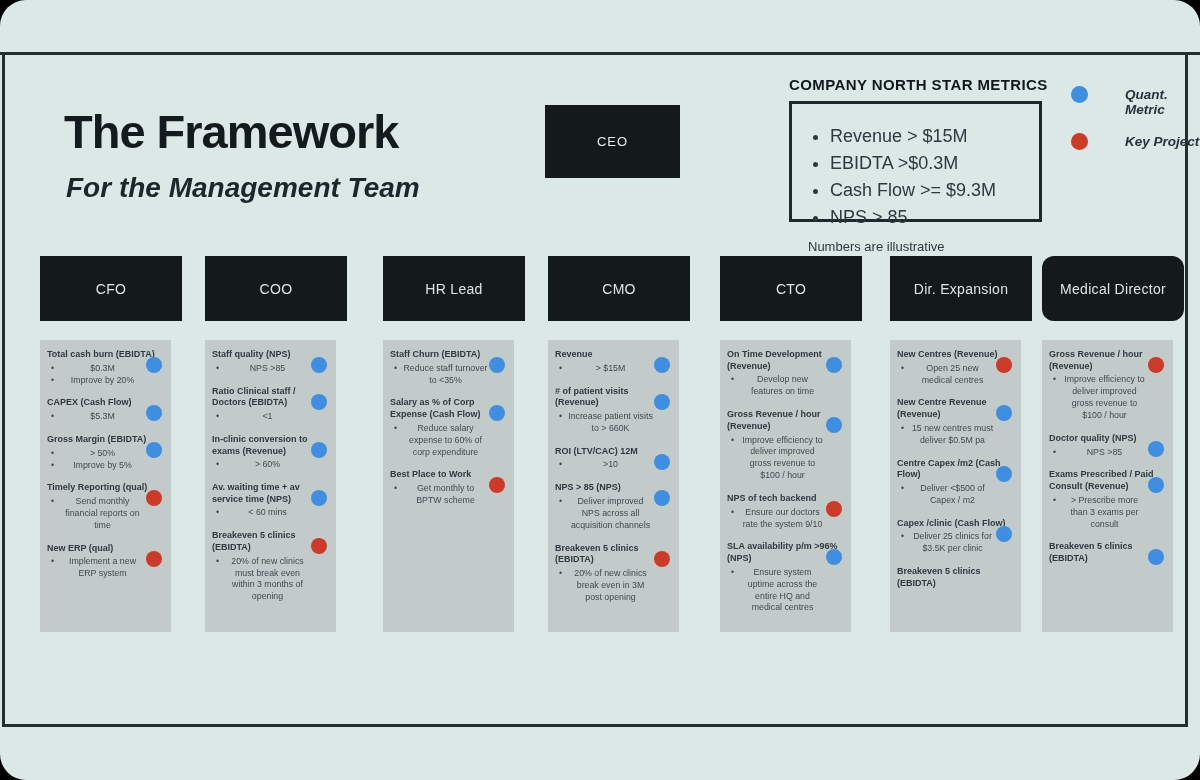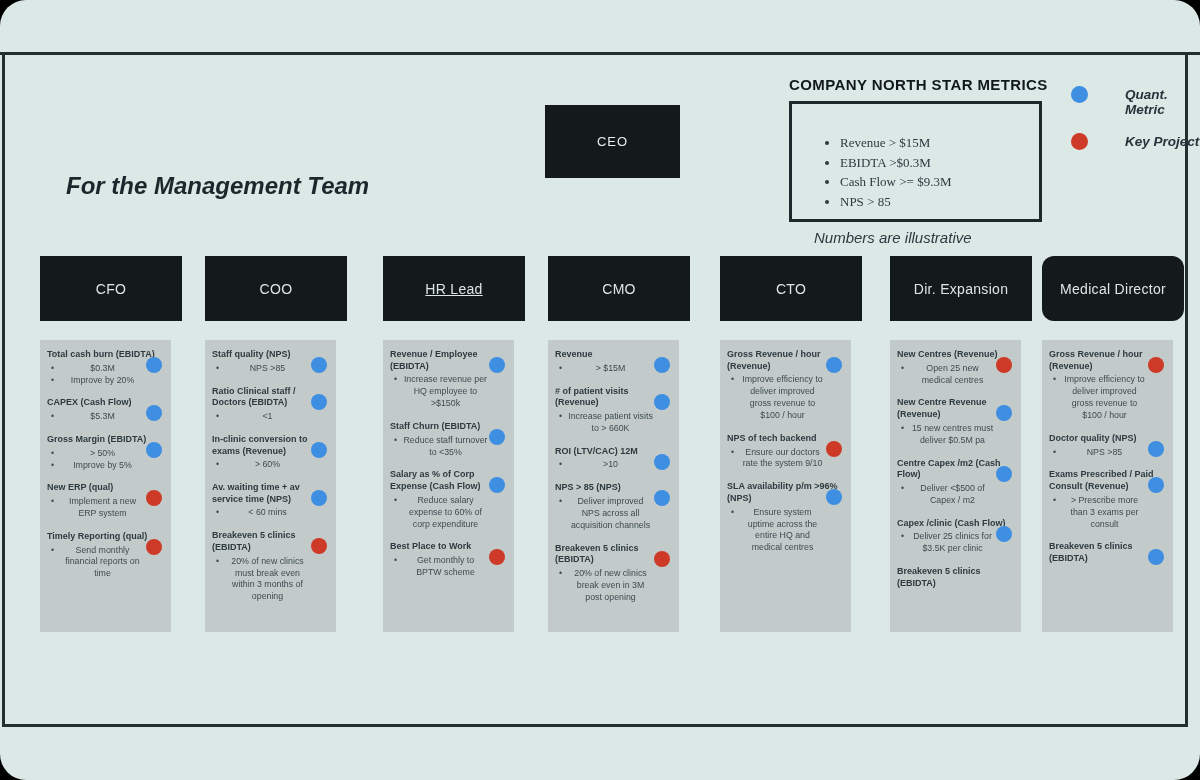--- a/index.html
+++ b/index.html
@@ -2,28 +2,28 @@
 <html><head>
 <meta charset="utf-8">
 <style>
   html,body{margin:0;padding:0;background:#000;}
   .page{position:relative;width:1200px;height:780px;background:#dbe8e6;border-radius:26px;overflow:hidden;
         font-family:"Liberation Sans","DejaVu Sans",sans-serif;color:#1a2327;}
   .rule-top{position:absolute;left:0;top:52px;width:100%;height:3px;background:#232e31;}
   .frame{position:absolute;left:2px;top:54px;width:1186px;height:673px;
          border:3px solid #232e31;border-top:none;box-sizing:border-box;}
   .title{position:absolute;left:64px;top:104px;font-size:47px;font-weight:800;letter-spacing:-1px;color:#141b1e;}
-  .subtitle{position:absolute;left:66px;top:172px;font-size:24px;font-style:italic;font-weight:600;color:#1d272b;}
+  .subtitle{position:absolute;left:66px;top:172px;font-size:28px;font-style:italic;font-weight:600;color:#1d272b;}
   .ceo-box{position:absolute;left:545px;top:105px;width:135px;height:73px;background:#14191c;
            display:flex;align-items:center;justify-content:center;color:#e7eeee;font-size:13px;letter-spacing:1px;}
   .nsm-title{position:absolute;left:789px;top:76px;font-size:15px;font-weight:800;letter-spacing:.4px;color:#10181b;}
   .nsm-box{position:absolute;left:789px;top:101px;width:253px;height:121px;border:3px solid #1d282b;box-sizing:border-box;
            padding:11px 8px 6px 14px;}
-  .nsm-box ul{margin:18px;padding:0 0 0 16px;font-size:13px;line-height:1.5;color:#2c3a40;font-family:Liberation Serif, serif;}
-  .nsm-note{font-size:15px;font-style:italic;color:#2c3a40;margin:7px 0 0 8px;}
+  .nsm-box ul{margin:8px;padding:0 0 0 16px;font-size:18px;line-height:1.5;color:#2c3a40;}
+  .nsm-note{font-size:13px;color:#2c3a40;margin:7px 0 0 2px;}
   .legend-dot{position:absolute;width:17px;height:17px;border-radius:50%;}
   .legend-label{position:absolute;font-size:13.5px;font-style:italic;font-weight:600;color:#27323a;margin-left:28px;}
   .col-head{position:absolute;top:256px;width:142px;height:65px;background:#14191c;box-sizing:border-box;
             display:flex;align-items:center;justify-content:center;color:#dde6e6;font-size:14px;
             letter-spacing:.3px;white-space:nowrap;overflow:hidden;}
   .col-card{position:absolute;top:340px;width:131px;min-height:292px;background:#c2cbc9;box-sizing:border-box;
             padding:9px 6px 4px 7px;}
   .item{position:relative;margin-bottom:11px;}
   .item-title{font-size:9px;font-weight:700;line-height:1.3;color:#2d3a40;padding-right:2px;}
   .item-bullets{margin:2px 0 0 0;padding:0 20px 0 4px;list-style:none;font-size:8.8px;line-height:1.35;color:#3d4b51;}
@@ -31,20 +31,21 @@
   .item-bullets li::before{content:"•";position:absolute;left:0;top:0;}
   .dot{position:absolute;right:3px;top:8px;width:16px;height:16px;border-radius:50%;}
 </style>
 </head>
 <body>
 
 <div class="page">
   <div class="rule-top"></div>
   <div class="frame"></div>
 
+  <div class="title">The Framework</div>
   <div class="subtitle">For the Management Team</div>
 
   <div class="ceo-box">
     <span>CEO</span>
   </div>
 
   <div class="nsm-title">COMPANY NORTH STAR METRICS</div>
   <div class="nsm-box">
     <ul>
       <li>Revenue &gt; $15M</li>
@@ -80,31 +81,31 @@
         </div>
         <div class="item">
           <div class="item-title">Gross Margin (EBIDTA)</div>
           <span class="dot" style="background: rgb(62, 142, 226);"></span>
           <ul class="item-bullets">
             <li>&gt; 50%</li>
             <li>Improve by 5%</li>
           </ul>
         </div>
         <div class="item">
+          <div class="item-title">Timely Reporting (qual)</div>
+          <span class="dot" style="background: rgb(205, 58, 40);"></span>
+          <ul class="item-bullets">
+            <li>Send monthly financial reports on time</li>
+          </ul>
+        </div>
+        <div class="item">
           <div class="item-title">New ERP (qual)</div>
           <span class="dot" style="background: rgb(205, 58, 40);"></span>
           <ul class="item-bullets">
             <li>Implement a new ERP system</li>
-          </ul>
-        </div>
-        <div class="item">
-          <div class="item-title">Timely Reporting (qual)</div>
-          <span class="dot" style="background: rgb(205, 58, 40);"></span>
-          <ul class="item-bullets">
-            <li>Send monthly financial reports on time</li>
           </ul>
         </div>
       </div>
       <div class="col-head" style="left: 205px;">COO</div>
       <div class="col-card" style="left: 205px;">
         <div class="item">
           <div class="item-title">Staff quality (NPS)</div>
           <span class="dot" style="background: rgb(62, 142, 226);"></span>
           <ul class="item-bullets">
             <li>NPS &gt;85</li>
@@ -132,29 +133,22 @@
           </ul>
         </div>
         <div class="item">
           <div class="item-title">Breakeven 5 clinics (EBIDTA)</div>
           <span class="dot" style="background: rgb(205, 58, 40);"></span>
           <ul class="item-bullets">
             <li>20% of new clinics must break even within 3 months of opening</li>
           </ul>
         </div>
       </div>
-      <div class="col-head" style="left: 383px; text-decoration: underline;">HR Lead</div>
+      <div class="col-head" style="left: 383px;">HR Lead</div>
       <div class="col-card" style="left: 383px;">
-        <div class="item">
-          <div class="item-title">Revenue / Employee (EBIDTA)</div>
-          <span class="dot" style="background: rgb(62, 142, 226);"></span>
-          <ul class="item-bullets">
-            <li>Increase revenue per HQ employee to &gt;$150k</li>
-          </ul>
-        </div>
         <div class="item">
           <div class="item-title">Staff Churn (EBIDTA)</div>
           <span class="dot" style="background: rgb(62, 142, 226);"></span>
           <ul class="item-bullets">
             <li>Reduce staff turnover to &lt;35%</li>
           </ul>
         </div>
         <div class="item">
           <div class="item-title">Salary as % of Corp Expense (Cash Flow)</div>
           <span class="dot" style="background: rgb(62, 142, 226);"></span>
@@ -204,20 +198,27 @@
           <div class="item-title">Breakeven 5 clinics (EBIDTA)</div>
           <span class="dot" style="background: rgb(205, 58, 40);"></span>
           <ul class="item-bullets">
             <li>20% of new clinics break even in 3M post opening</li>
           </ul>
         </div>
       </div>
       <div class="col-head" style="left: 720px;">CTO</div>
       <div class="col-card" style="left: 720px;">
         <div class="item">
+          <div class="item-title">On Time Development (Revenue)</div>
+          <span class="dot" style="background: rgb(62, 142, 226);"></span>
+          <ul class="item-bullets">
+            <li>Develop new features on time</li>
+          </ul>
+        </div>
+        <div class="item">
           <div class="item-title">Gross Revenue / hour (Revenue)</div>
           <span class="dot" style="background: rgb(62, 142, 226);"></span>
           <ul class="item-bullets">
             <li>Improve efficiency to deliver improved gross revenue to $100 / hour</li>
           </ul>
         </div>
         <div class="item">
           <div class="item-title">NPS of tech backend</div>
           <span class="dot" style="background: rgb(205, 58, 40);"></span>
           <ul class="item-bullets">

